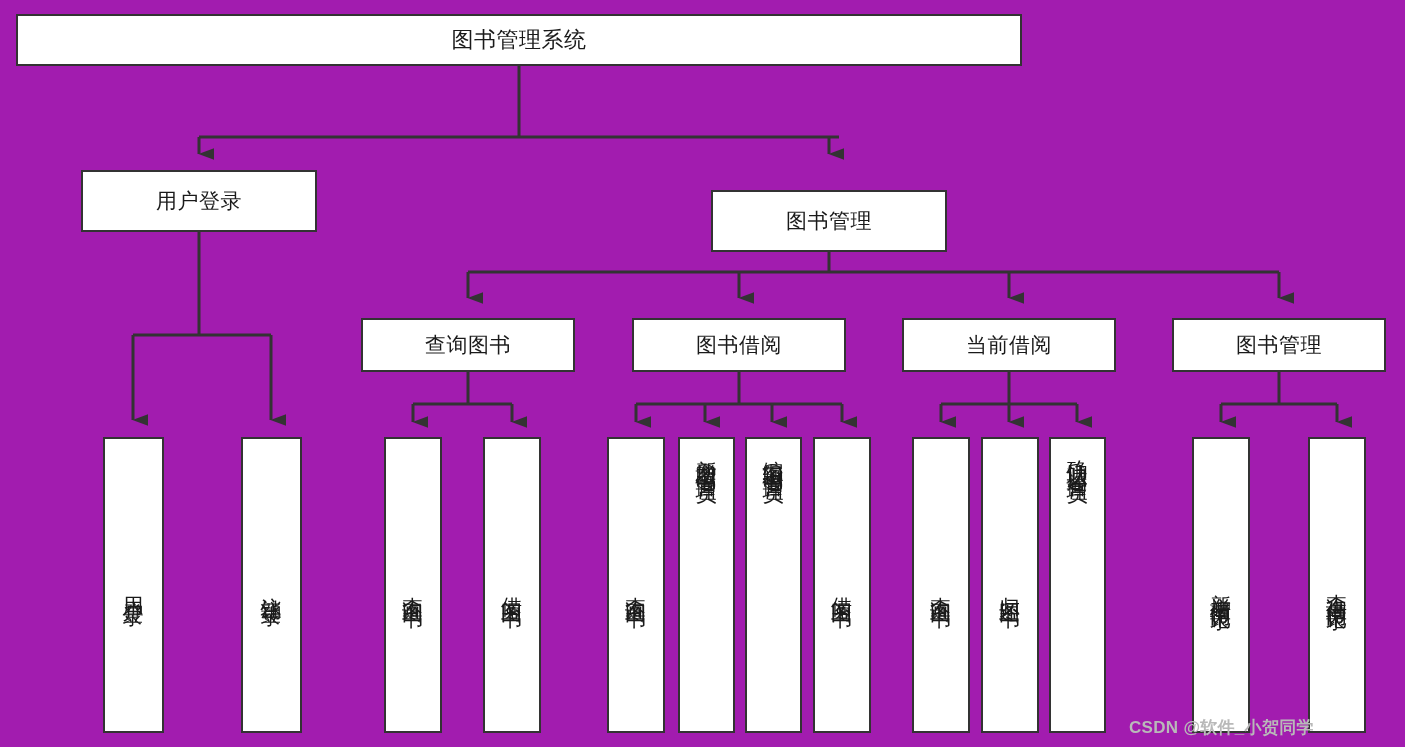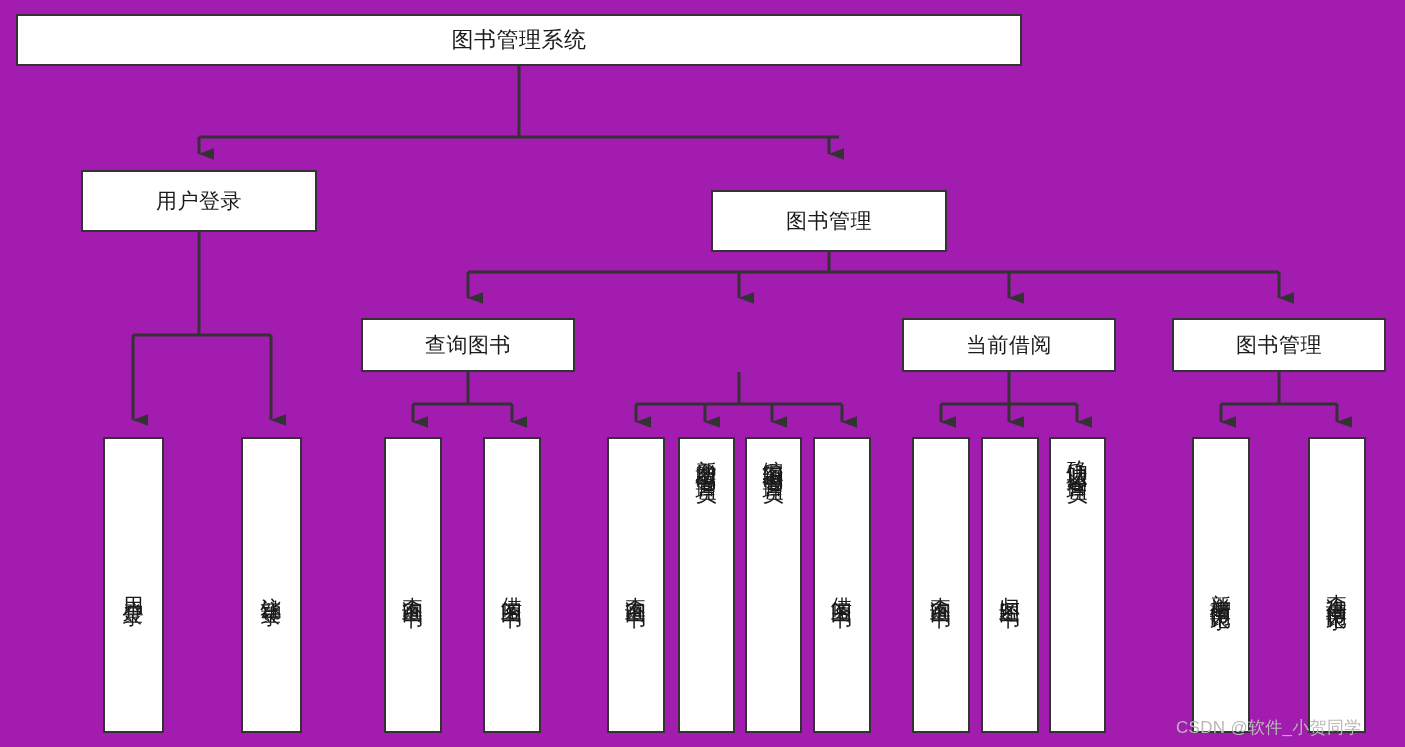--- a/index.html
+++ b/index.html
@@ -136,20 +136,23 @@
   </div>
 
   <div class="node horiz" style="left:711px; top:170px; width:236px; height:62px;margin-top:20px;">
     <span class="lbl">图书管理</span>
   </div>
 
   <div class="node horiz" style="left:361px; top:318px; width:214px; height:54px;">
     <span class="lbl">查询图书</span>
   </div>
 
+  <div class="node horiz" style="left:632px; top:318px; width:214px; height:54px;">
+    <span class="lbl">图书借阅</span>
+  </div>
 
   <div class="node horiz" style="left:902px; top:318px; width:214px; height:54px;">
     <span class="lbl">当前借阅</span>
   </div>
 
   <div class="node horiz" style="left:1172px; top:318px; width:214px; height:54px;">
     <span class="lbl">图书管理</span>
   </div>
 
   <div class="node vert midalign" style="left:103px; top:437px; width:61px; height:296px;">
@@ -197,15 +200,15 @@
   </div>
 
   <div class="node vert midalign" style="left:1192px; top:437px; width:58px; height:296px;">
     <span class="lbl">新增借阅记录</span>
   </div>
 
   <div class="node vert midalign" style="left:1308px; top:437px; width:58px; height:296px;">
     <span class="lbl">查询借阅记录</span>
   </div>
 
-  <div class="watermark" style="left:1176px; top:716px;">CSDN @软件_小贺同学</div>
+  <div class="watermark" style="left:1129px; top:716px;font-weight:bold;">CSDN @软件_小贺同学</div>
 
 </div>
 
 </body></html>

